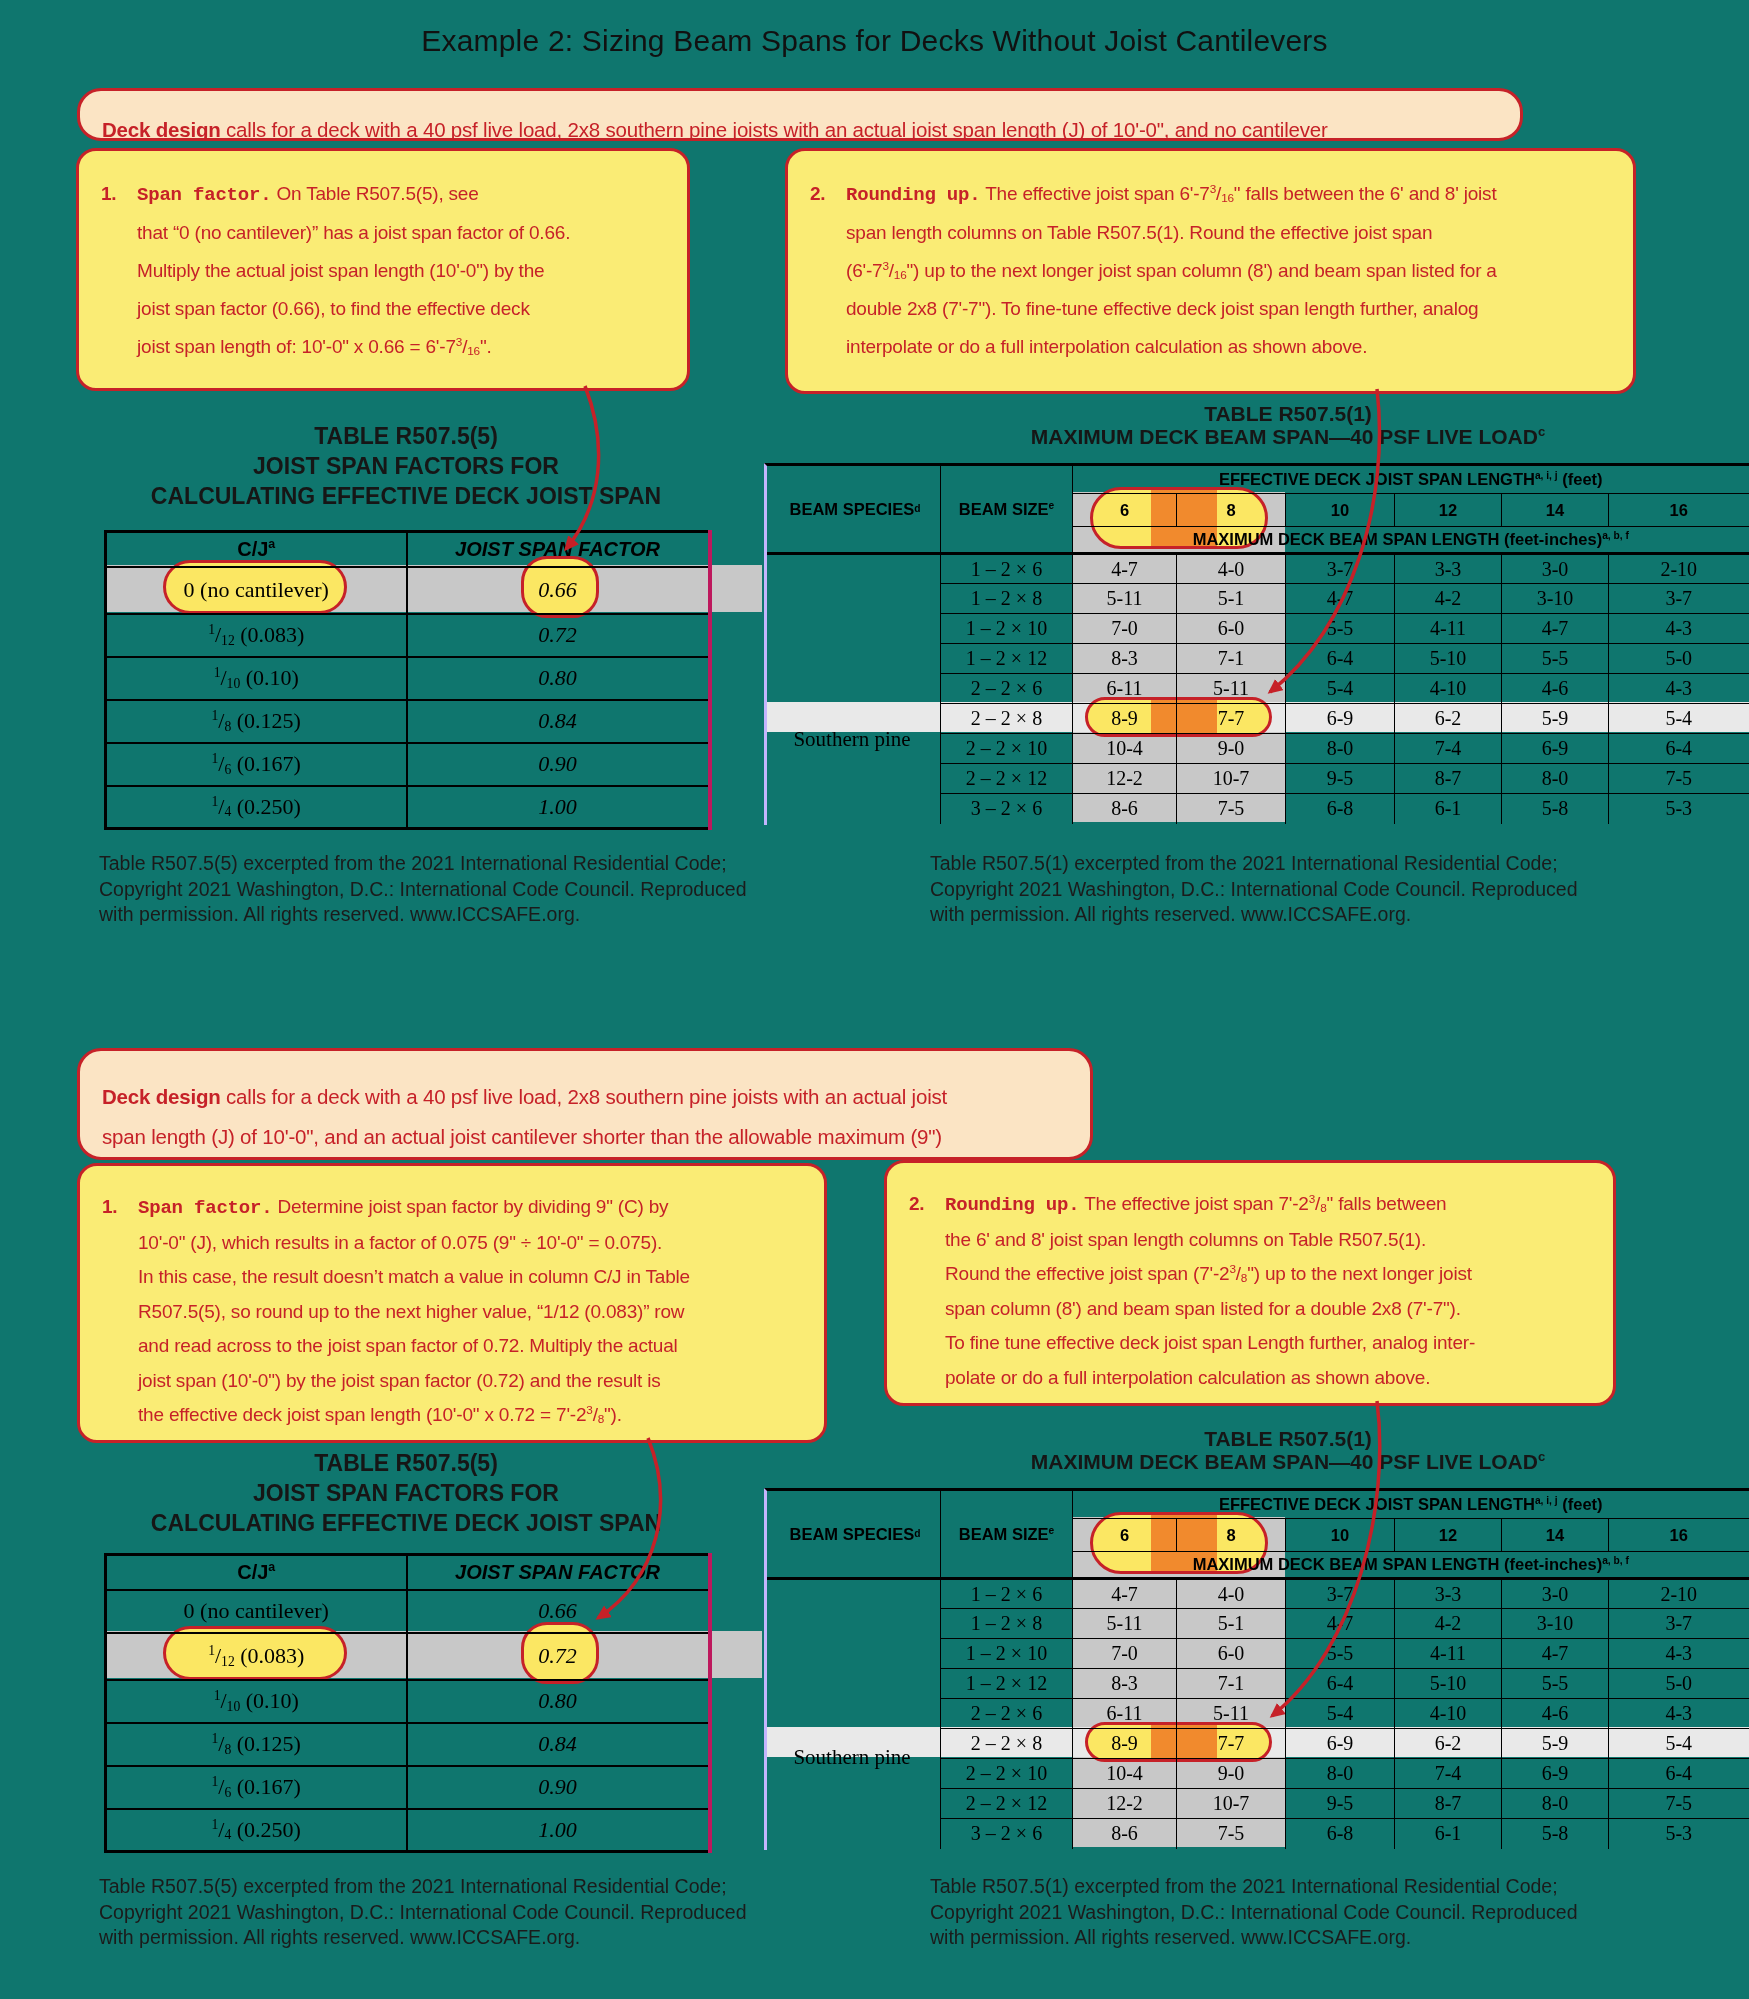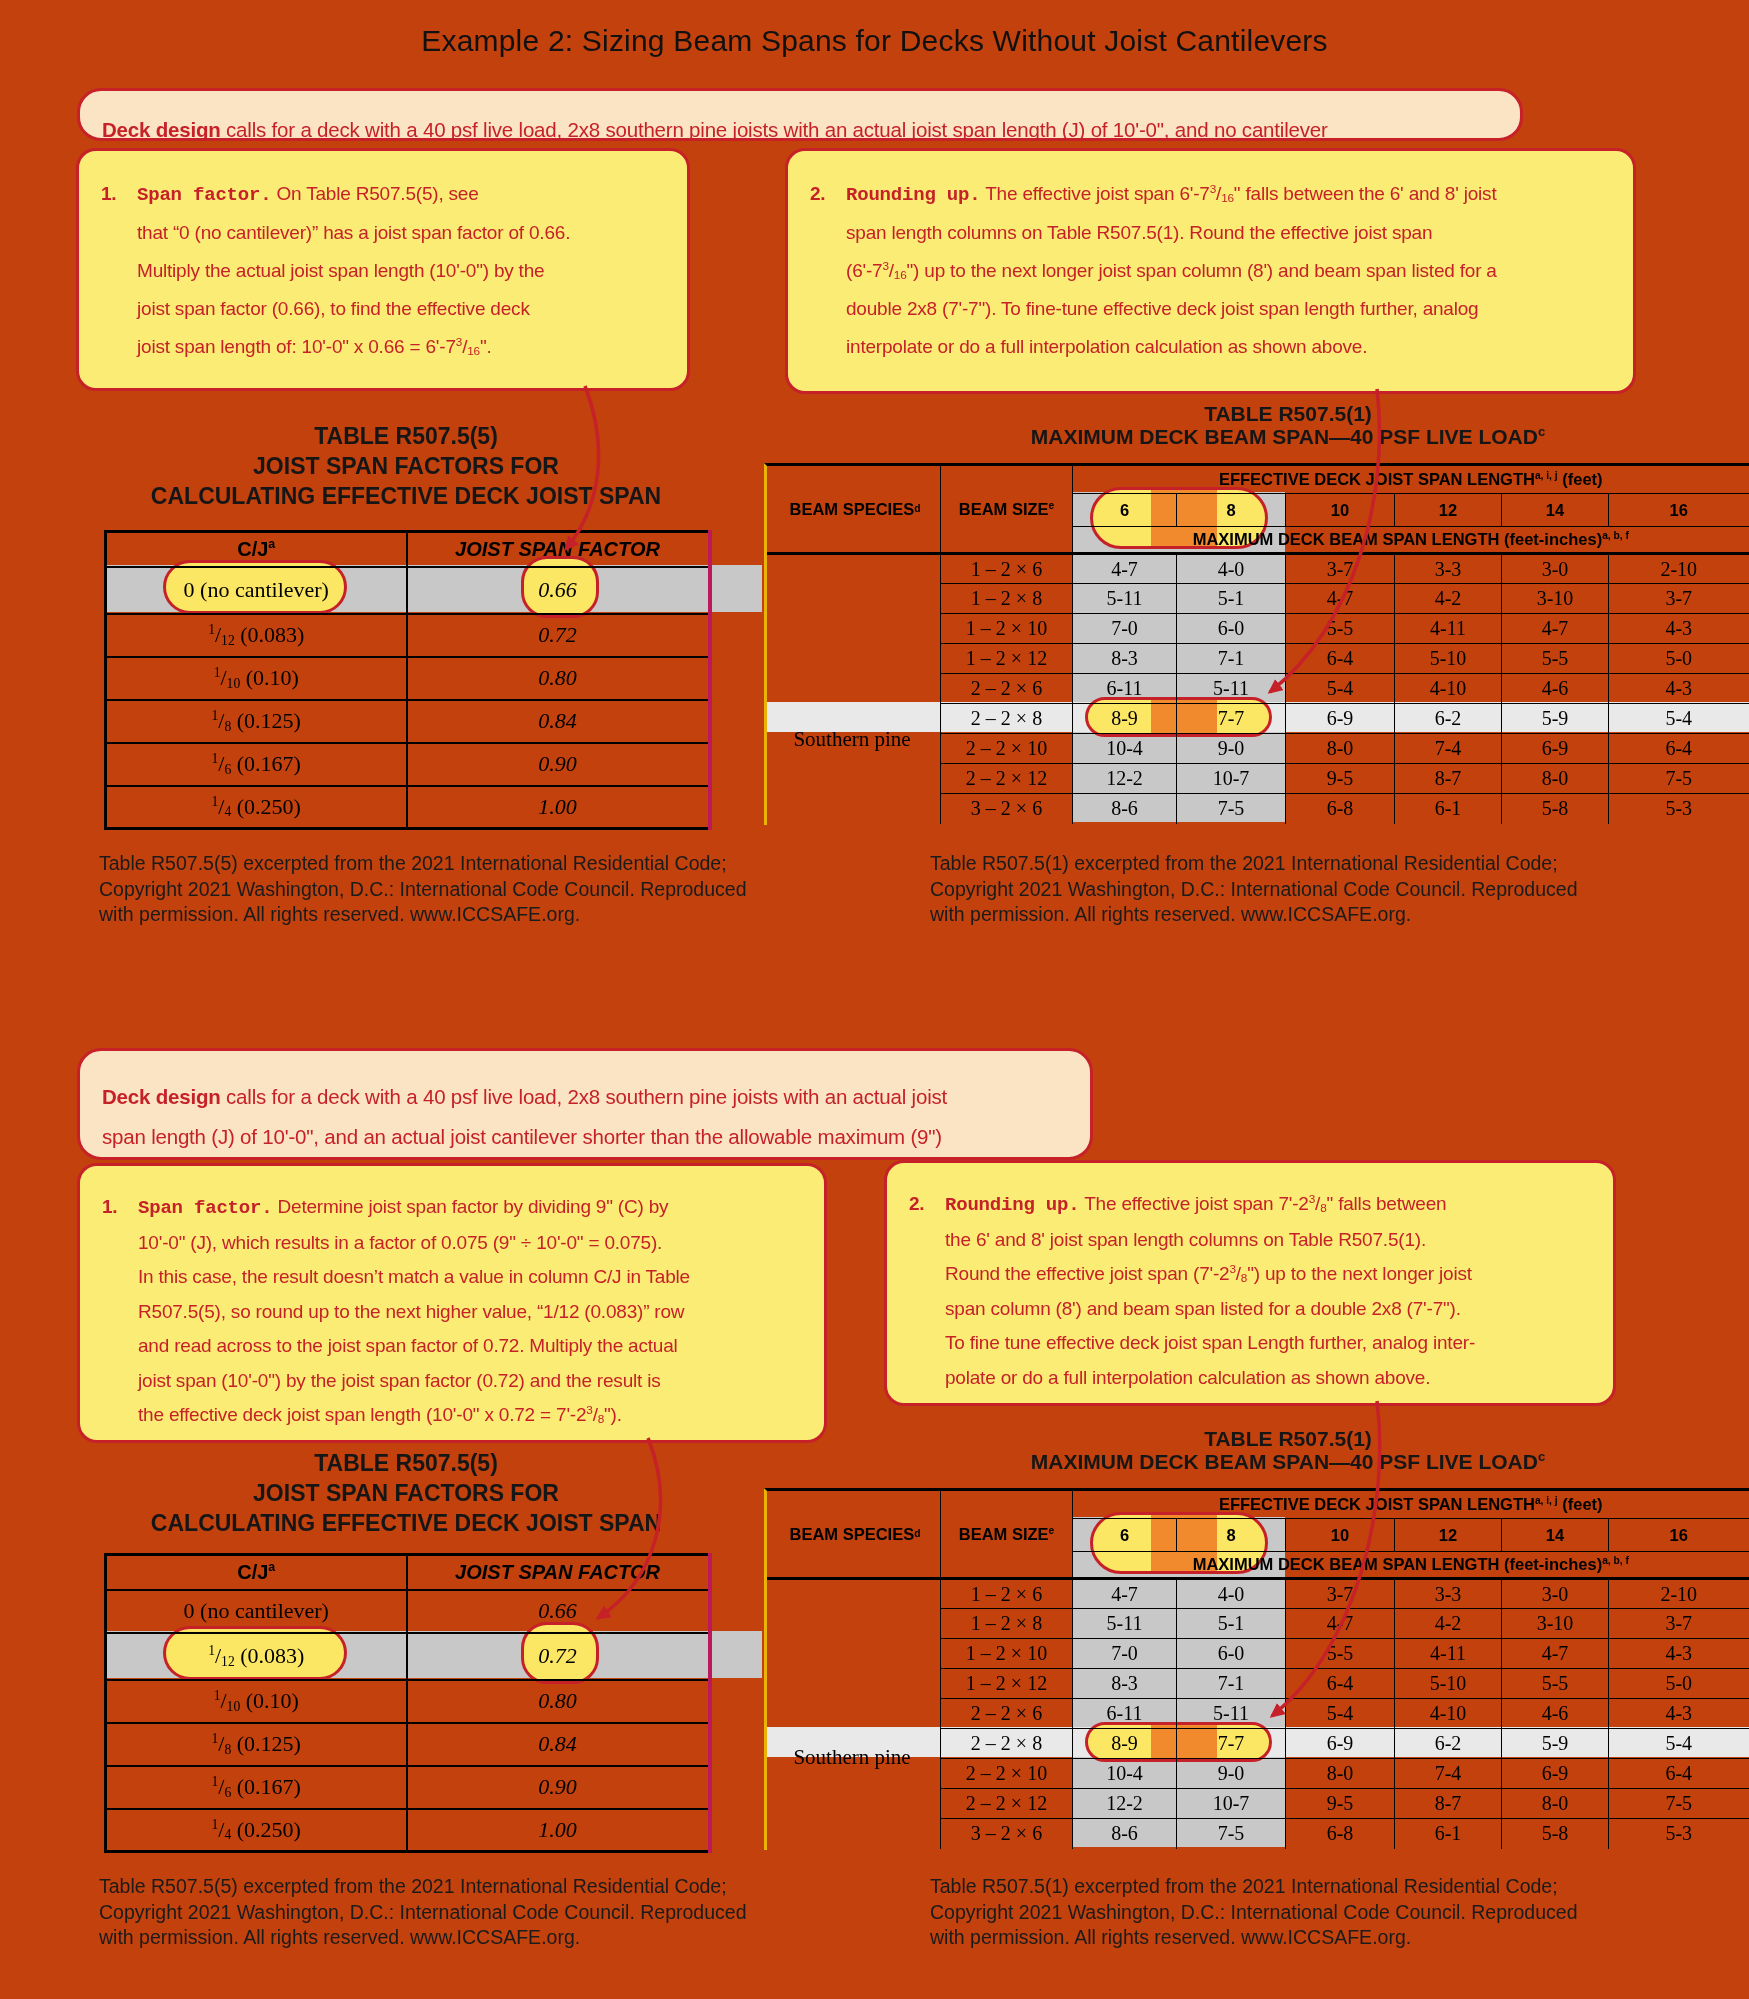--- a/index.html
+++ b/index.html
@@ -1,16 +1,16 @@
 <!DOCTYPE html>
 <html><head>
 <meta charset="utf-8">
 <style>
   html,body{margin:0;padding:0;background:#fff;}
-  .page{position:relative;width:1749px;height:1999px;background:#c2410c;overflow:hidden;
+  .page{position:relative;width:1749px;height:1999px;background:#0f766e;overflow:hidden;
         font-family:"Liberation Sans",sans-serif;}
   
   .sec-title{position:absolute;left:0;width:1749px;text-align:center;font-size:30px;
              font-weight:500;color:#111;letter-spacing:.2px;}
   
   .deck-box{position:absolute;background:#fbe4c4;border:3px solid #c62128;border-radius:24px;
             color:#c62128;font-size:20.5px;letter-spacing:-.2px;}
   .deck-box .deck-text{padding:17px 22px;}
   .deck-one{line-height:44px;}
   .deck-two{padding-top:9px;line-height:40px;}
@@ -49,21 +49,21 @@
   .btable th,.btable td{border:1.5px solid #000;padding:0;text-align:center;background:transparent;}
   .btable thead th{font-family:"Liberation Sans",sans-serif;font-weight:700;font-size:16.5px;}
   .btable tr.h1{height:29px;} .btable tr.h2{height:33px;} .btable tr.h3{height:27px;}
   .btable tbody tr{height:30px;}
   .btable tr.h1 th{border-top:3px solid #000;}
   .btable tr.h3 th,.btable th.sizeh{border-bottom:3px solid #000;}
   .btable th.sizeh{border-top:3px solid #000;}
   .btable th:last-child,.btable td:last-child{border-right:none;}
   .btable tbody tr:last-child td{border-bottom:none;}
   .btable td.size{font-size:20px;margin-top:18px;}
-  .species-box{position:absolute;width:176px;height:359px;border-left:3px solid #eab308;
+  .species-box{position:absolute;width:176px;height:359px;border-left:3px solid #c4b5fd;
                border-top:3px solid #000;}
   .species-box .sp-head{height:86px;border-bottom:3px solid #000;display:flex;align-items:center;
                         justify-content:center;font-weight:700;font-size:16.5px;color:#000;}
   .species-label{position:absolute;width:176px;text-align:center;
                  font-family:"Liberation Serif",serif;font-size:21px;color:#000;}
   
   .band{position:absolute;background:#c8c8c8;}
   .band-light{position:absolute;background:#e9e9e9;}
   
   .pill{position:absolute;background:#fbe763;border:3px solid #c62128;box-sizing:border-box;}

